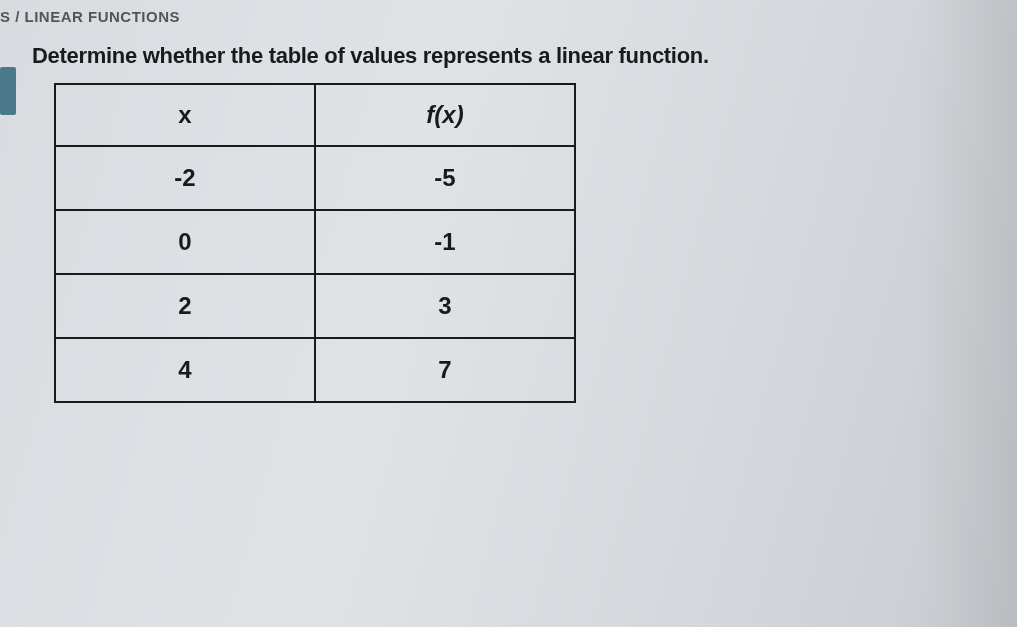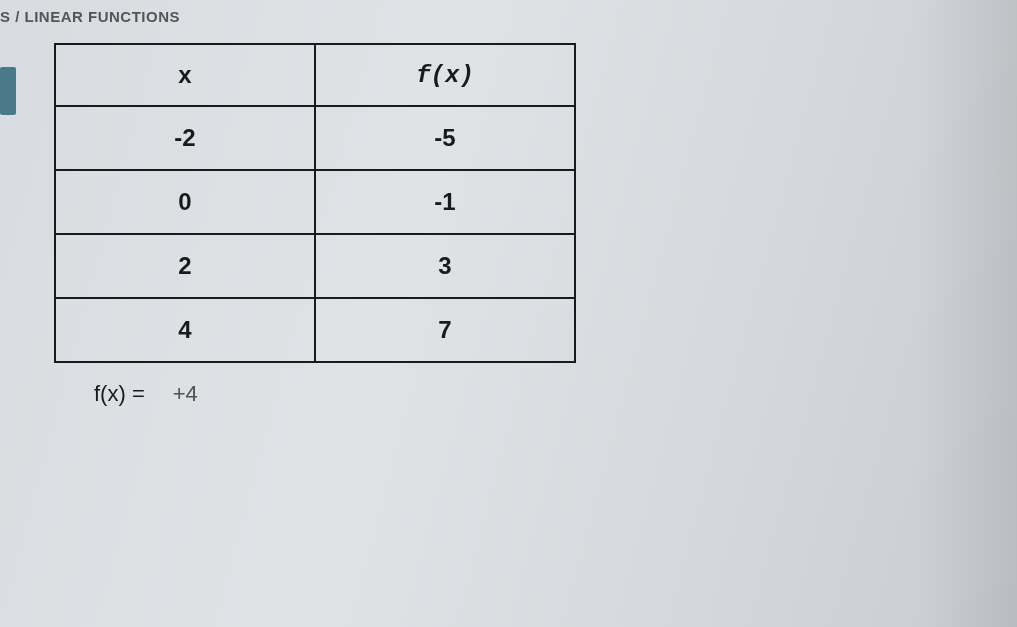--- a/index.html
+++ b/index.html
@@ -104,40 +104,41 @@
       margin-left: 74px;
       margin-top: 18px;
       font-family: Arial, sans-serif;
     }
     .answer-value {
       color: #505050;
       margin-left: 28px;
     }
     .fx-header {
       font-style: italic;
-      font-family: Liberation Mono, monospace;
+      font-family: Liberation Sans, sans-serif;
     }
     .shadow-overlay {
       position: absolute;
       top: 0;
       right: 0;
       width: 100px;
       height: 627px;
       background: linear-gradient(90deg, rgba(0,0,0,0) 0%, rgba(0,0,0,0.08) 100%);
       pointer-events: none;
     }
   </style>
 </head>
 <body>
 
 <div class="breadcrumb">S / LINEAR FUNCTIONS</div>
 
 <div class="content-wrapper">
   <div class="sidebar-tab"></div>
 
+  <div class="question-text">Determine whether the table of values represents a linear function.</div>
 
   <table class="data-table">
     <thead>
       <tr>
         <th>x</th>
         <th><span class="fx-header">f(x)</span></th>
       </tr>
     </thead>
     <tbody>
       <tr>
@@ -154,18 +155,15 @@
       </tr>
       <tr>
         <td>4</td>
         <td>7</td>
       </tr>
     </tbody>
   </table>
 
 
 
-  <div class="function-line">
-    <span>f(x) =</span><span class="answer-value">+4</span>
-  </div>
 </div>
 
 <div class="shadow-overlay"></div>
 
 </body></html>

